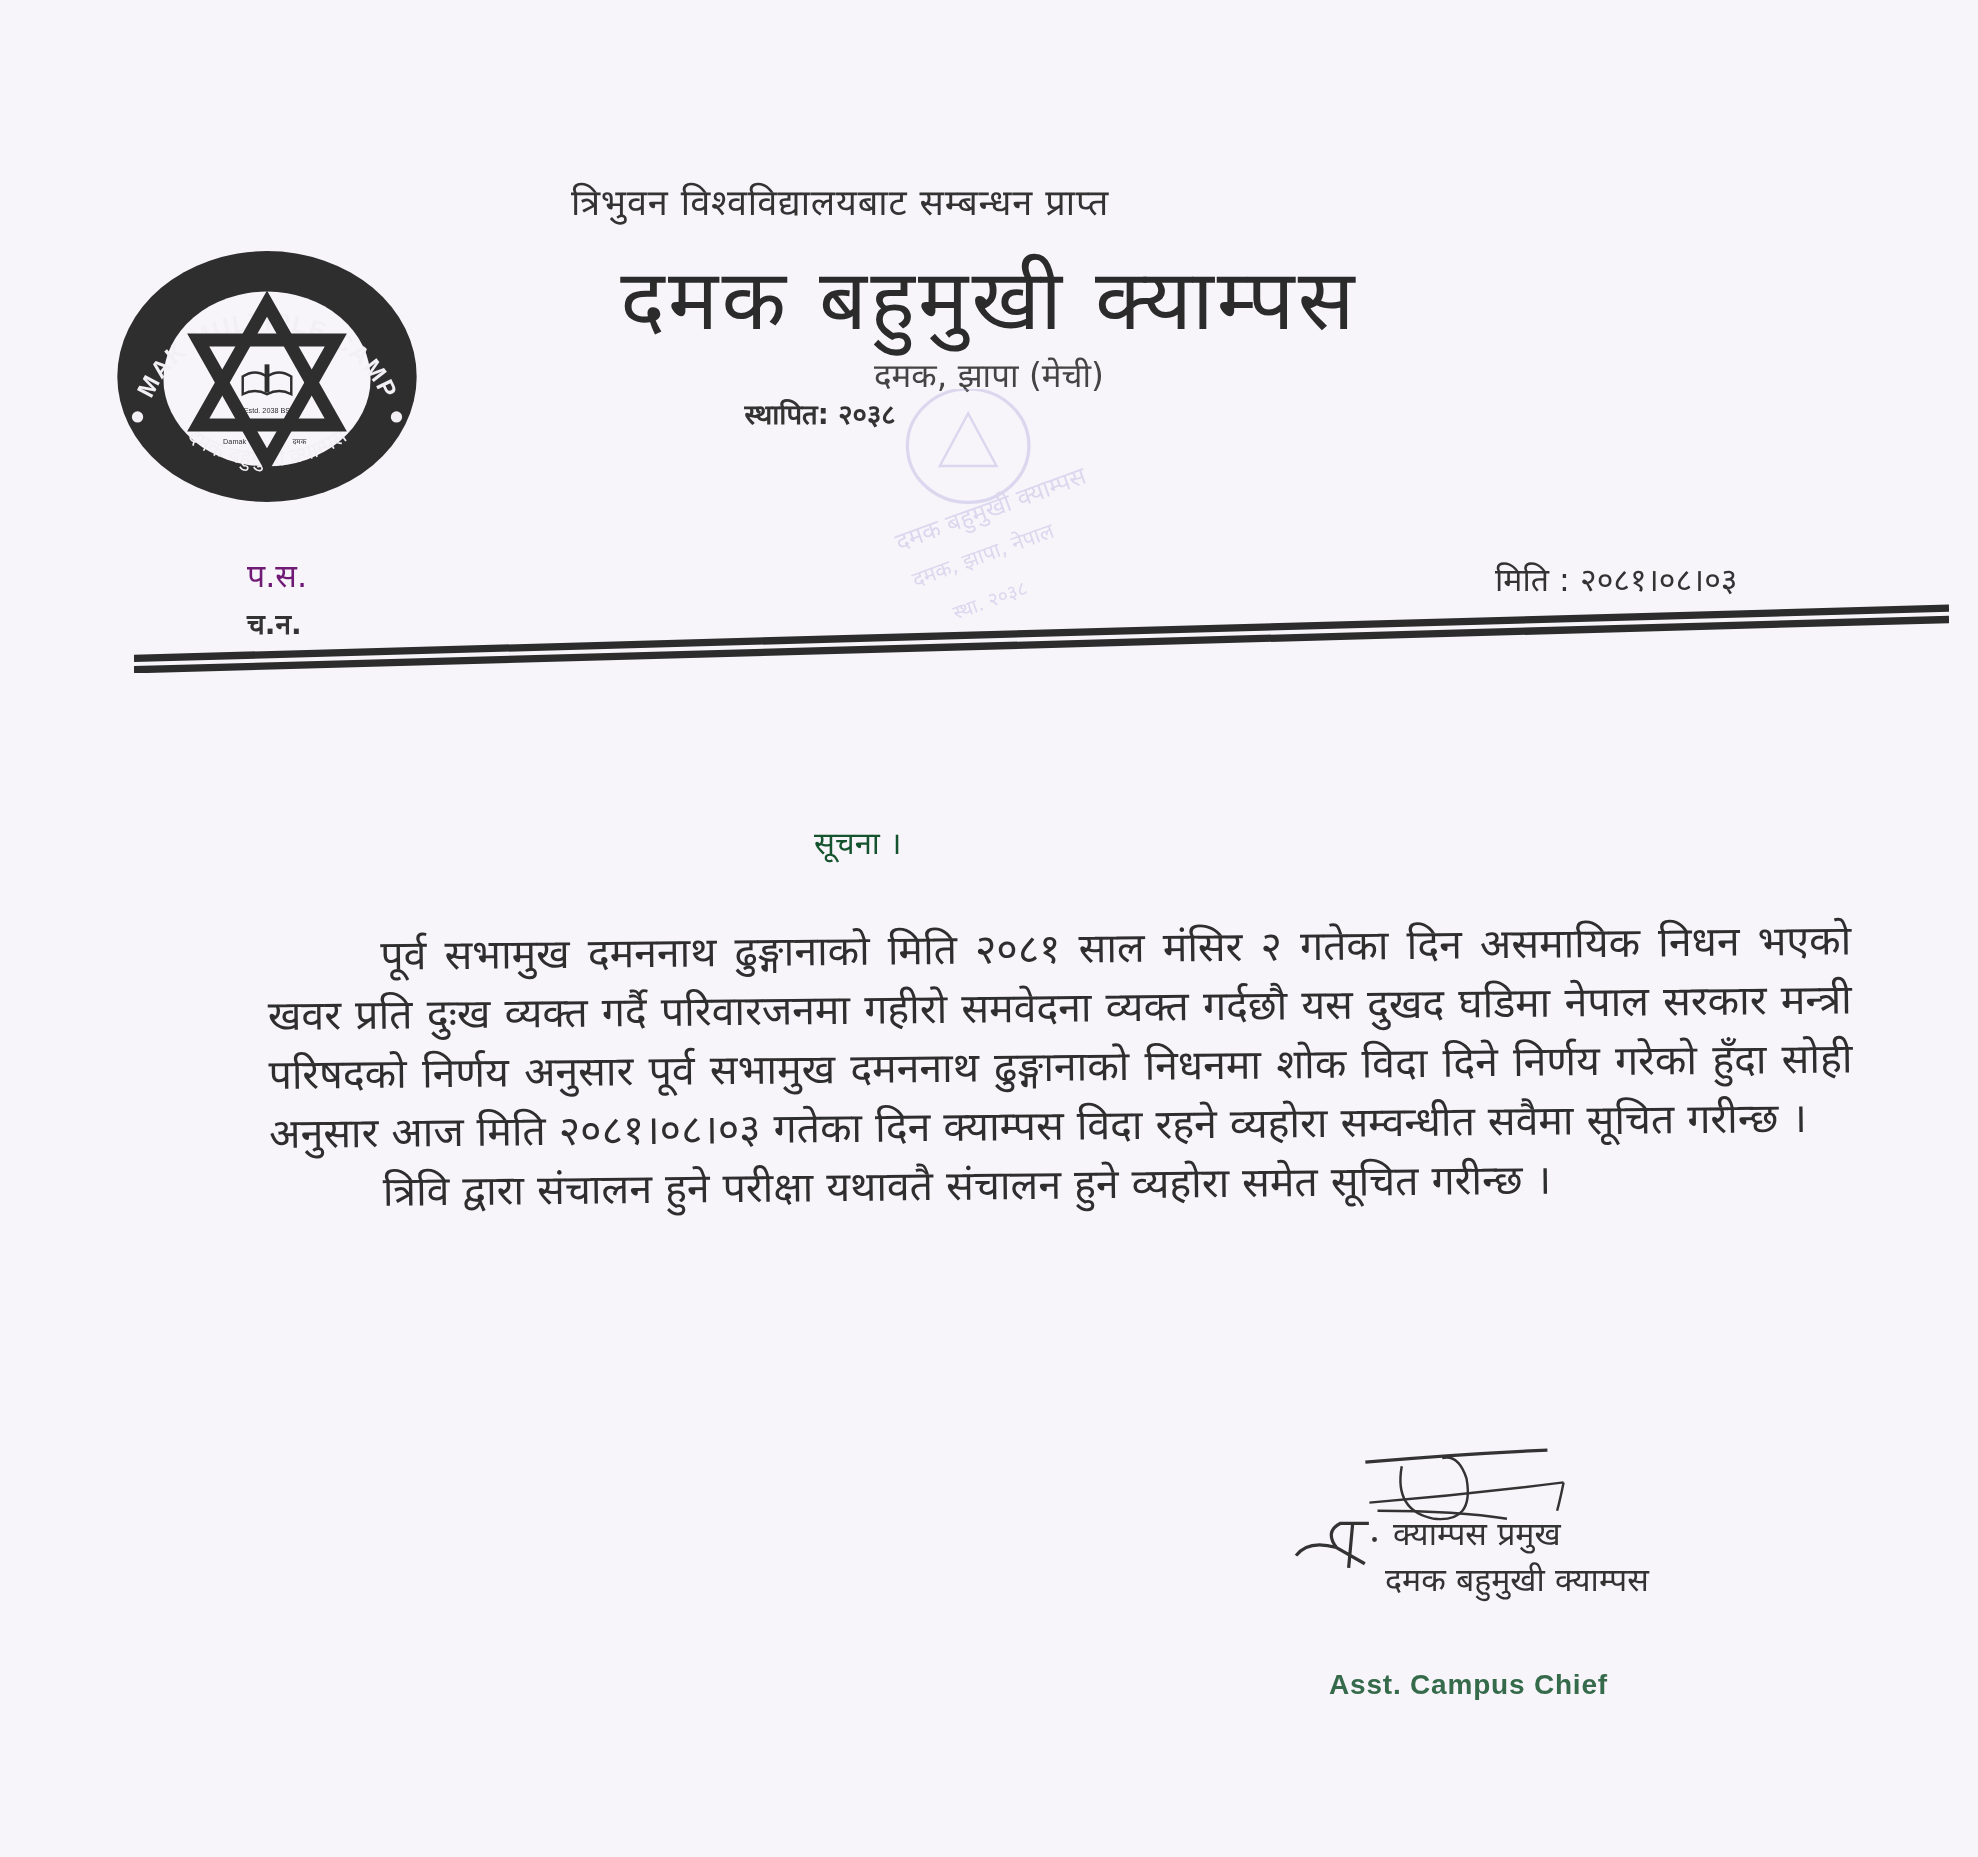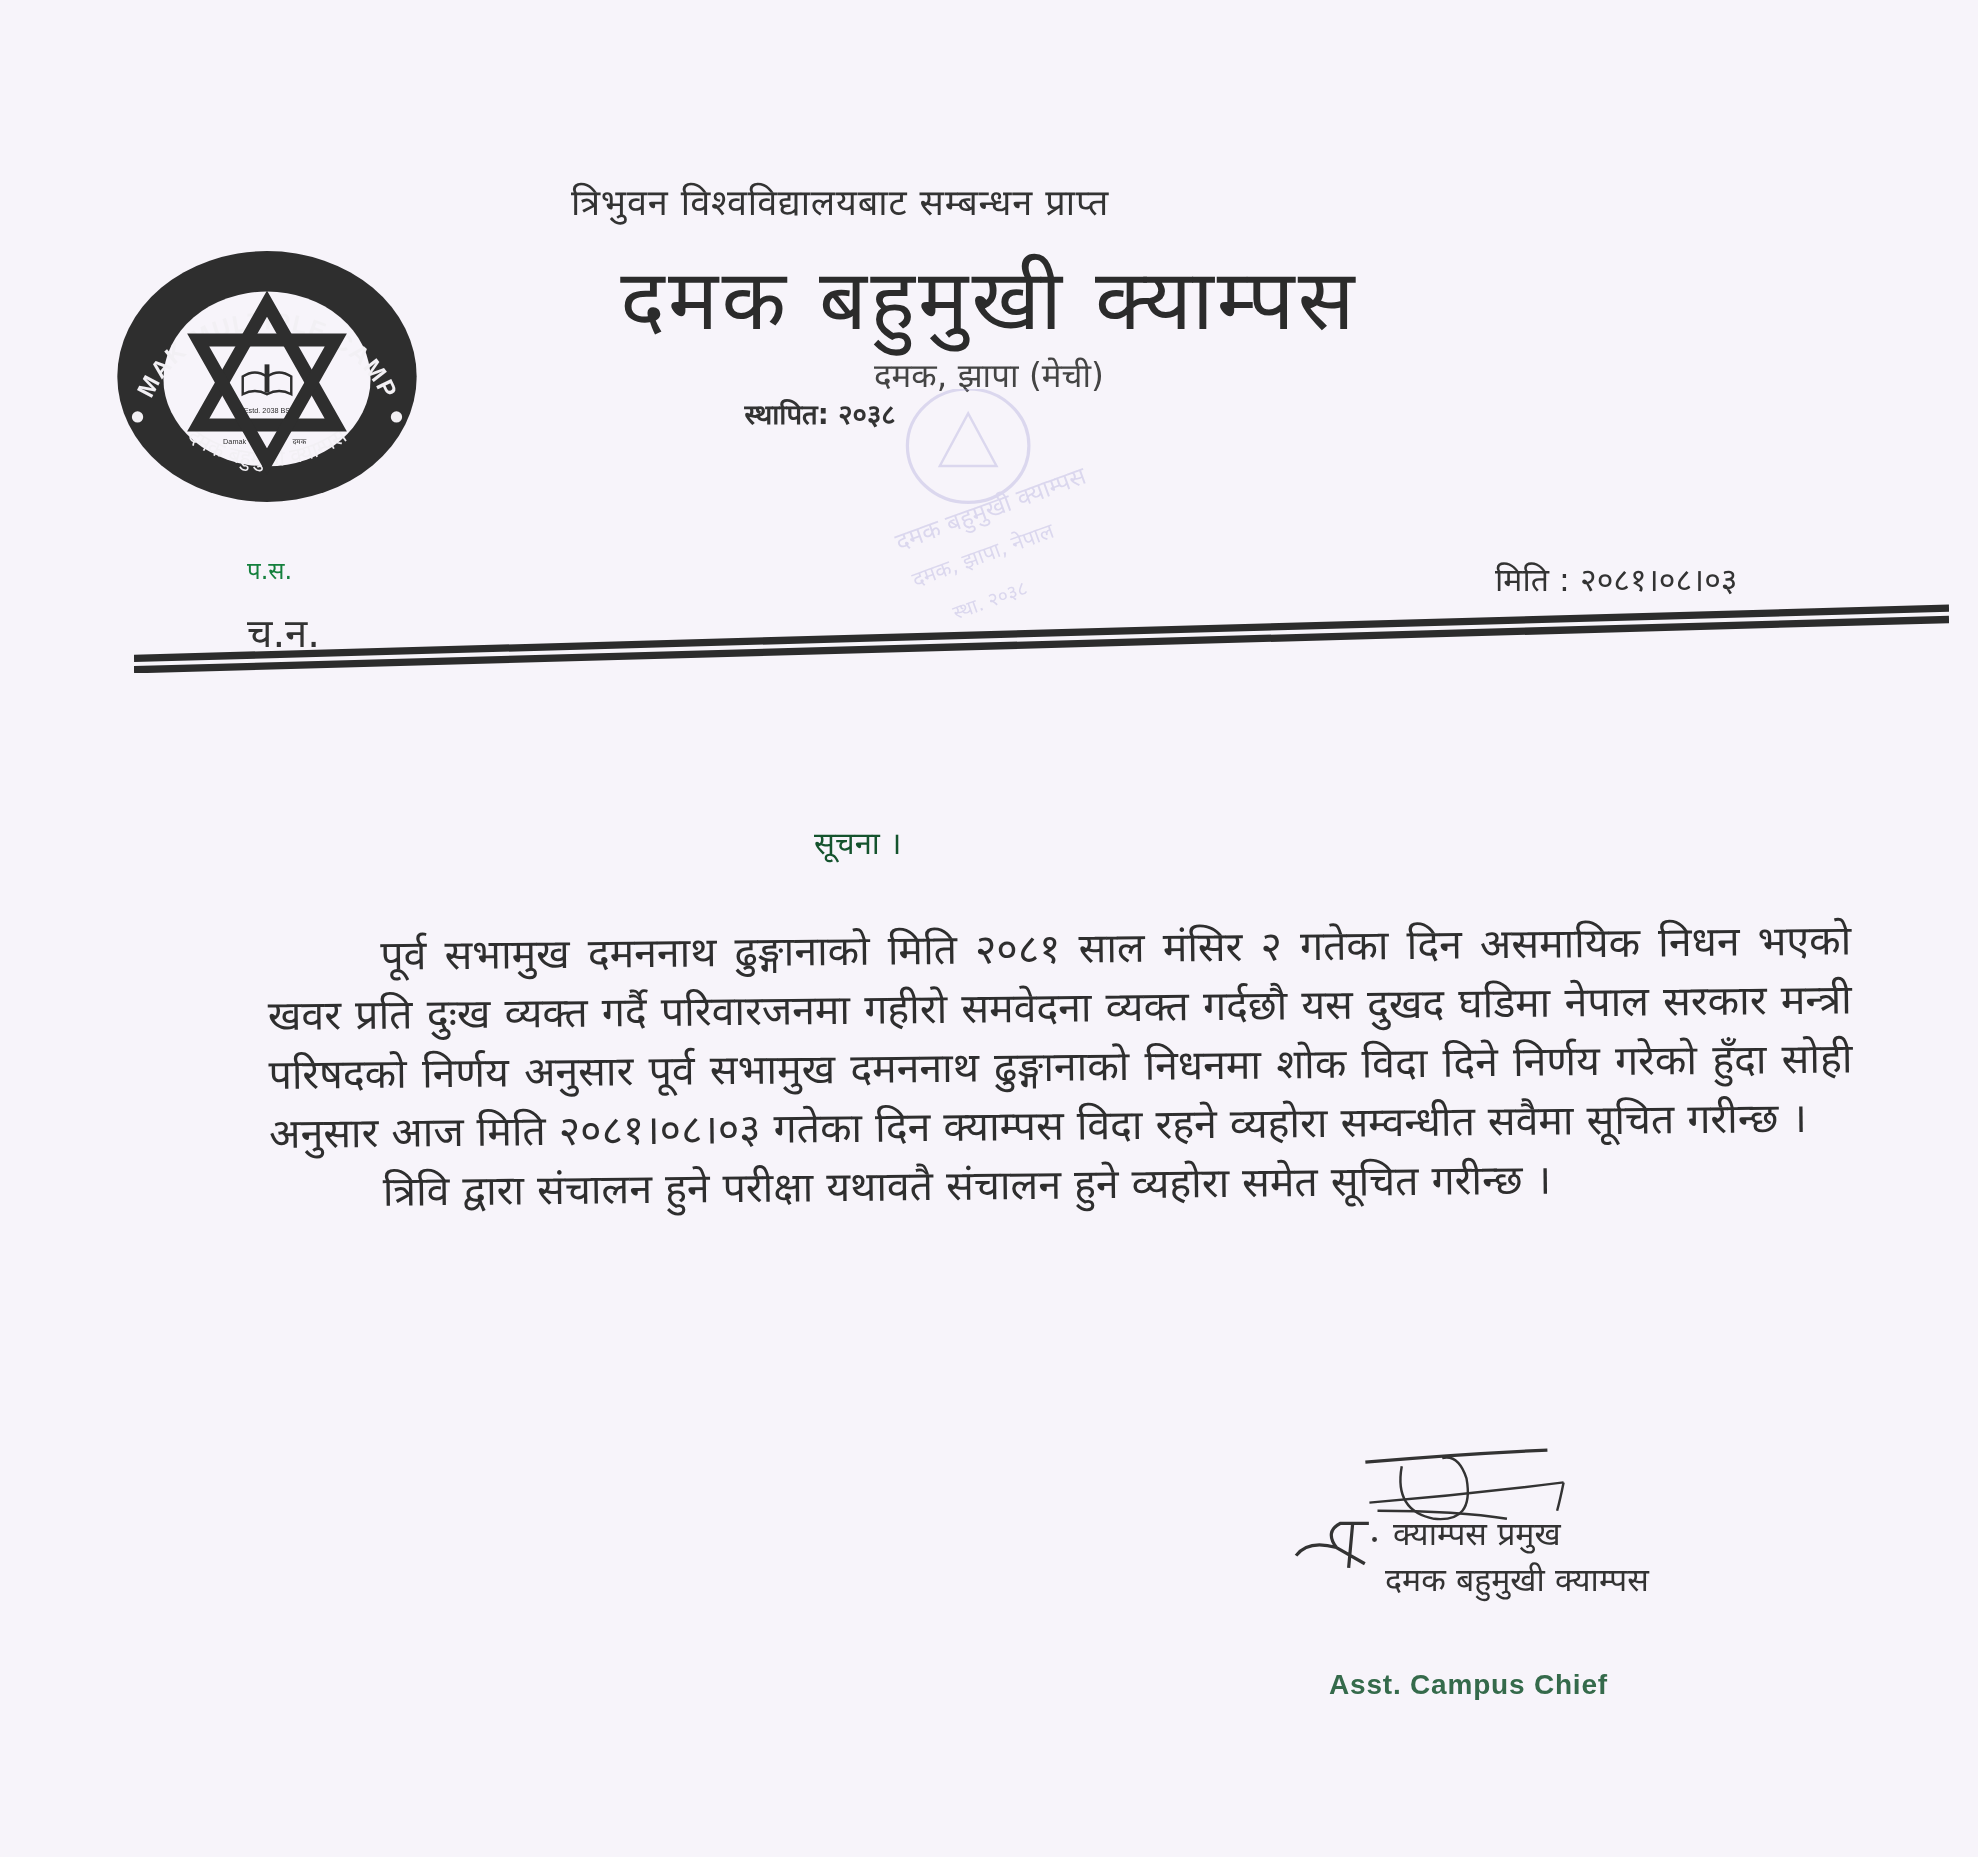--- a/index.html
+++ b/index.html
@@ -8,22 +8,22 @@
     background:#f7f4fa;
     font-family:"DejaVu Sans", sans-serif;
     color:#2a2a2a;
   }
   .abs { position:absolute; }
   .logo { left:105px; top:243px; width:324px; height:267px; }
   .affil { left:0; width:1680px; top:177px; text-align:center; font-size:36px; color:#333; letter-spacing:0.8px; }
   .title { left:0; width:1978px; top:239px; text-align:center; font-size:84px; color:#2b2b2b; letter-spacing:3.2px; }
   .addr { left:0; width:1978px; top:352px; text-align:center; font-size:33px; color:#444; }
   .estd { left:0; width:1640px; top:395px; text-align:center; font-size:27.5px; color:#333; font-weight:bold; }
-  .ps { left:247px; top:553px; font-size:24px; color:#15803d; }
-  .cn { left:247px; top:604px; font-size:40px; color:#333; }
+  .ps { left:247px; top:553px; font-size:32px; color:#701a75; }
+  .cn { left:247px; top:604px; font-size:28px; color:#333;font-weight:bold; }
   .date { left:1495px; top:557px; font-size:32px; color:#333; }
   .rule-wrap { left:134px; top:600px; width:1815px; height:73px; }
   .notice { left:814px; top:821px; font-size:31px; color:#14532d; }
   .body-text {
     left:267px; top:928px; width:1584px;
     font-size:41px; line-height:59px; color:#2e2e2e;
     text-align:justify; transform:rotate(-0.6deg); transform-origin:left top;
   }
   .body-text p { margin:0; text-indent:113px; }
   .body-text p.p2 { text-indent:113px; }

